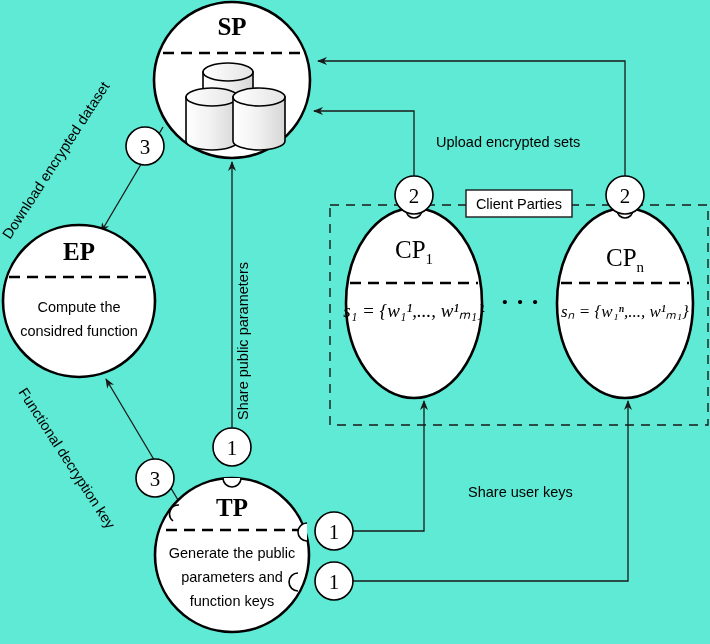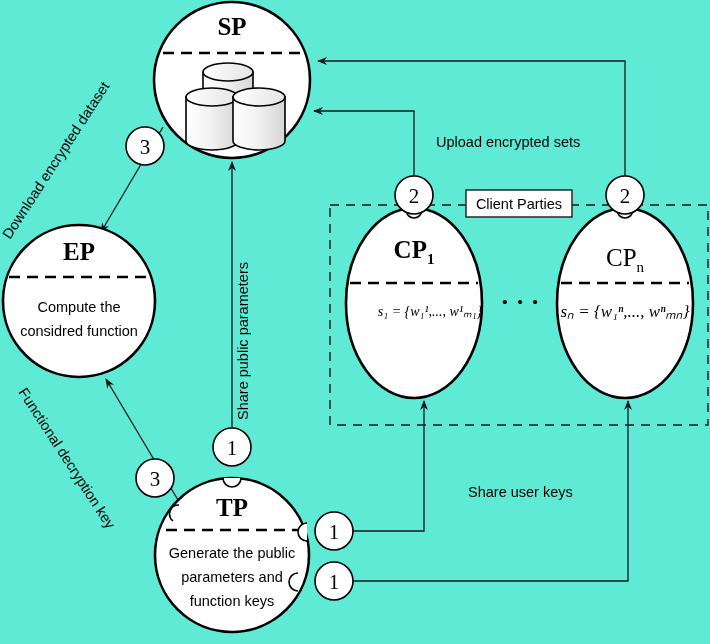--- a/index.html
+++ b/index.html
@@ -228,33 +228,33 @@
     <text class="edge-label" x="248" y="420" transform="rotate(-90 248 420)">Share public parameters</text>
 
     <text class="edge-label" x="436" y="147">Upload encrypted sets</text>
 
     <text class="edge-label" x="468" y="497">Share user keys</text>
   </svg>
 
   <div style="position:absolute; left:0; top:0; width:710px; height:644px; pointer-events:none;">
 
     <div style="position:absolute; left:414px; top:236px; transform:translate(-50%,0);
-                font-family:'Liberation Serif',serif; font-size:25px; font-weight:bold;
+                font-family:'Liberation Serif',serif; font-size:25px; font-weight:normal;
                 white-space:nowrap;">
       <span>CP</span><sub style="font-size:15px;">1</sub>
     </div>
 
     <div style="position:absolute; left:414px; top:310px; transform:translate(-50%,-50%);
-                font-family:'Liberation Serif',serif; font-style:italic; font-size:14px;
-                white-space:nowrap;margin-left:16px;">s₁ = {w₁¹,..., w¹ₘ₁}</div>
+                font-family:'Liberation Serif',serif; font-style:italic; font-size:19px;
+                white-space:nowrap;">s₁ = {w₁¹,..., w¹ₘ₁}</div>
 
     <div style="position:absolute; left:625px; top:244px; transform:translate(-50%,0);
                 font-family:'Liberation Serif',serif; font-size:25px; font-weight:normal;
                 white-space:nowrap;">
       <span>CP</span><sub style="font-size:15px;">n</sub>
     </div>
 
     <div style="position:absolute; left:625px; top:310px; transform:translate(-50%,-50%);
                 font-family:'Liberation Serif',serif; font-style:italic; font-size:17px;
-                white-space:nowrap;">sₙ = {w₁ⁿ,..., wⁿₘₙ}</div>
+                white-space:nowrap;">sₙ = {w₁ⁿ,..., w¹ₘ₁}</div>
   </div>
 
 </div>
 
 </body></html>

